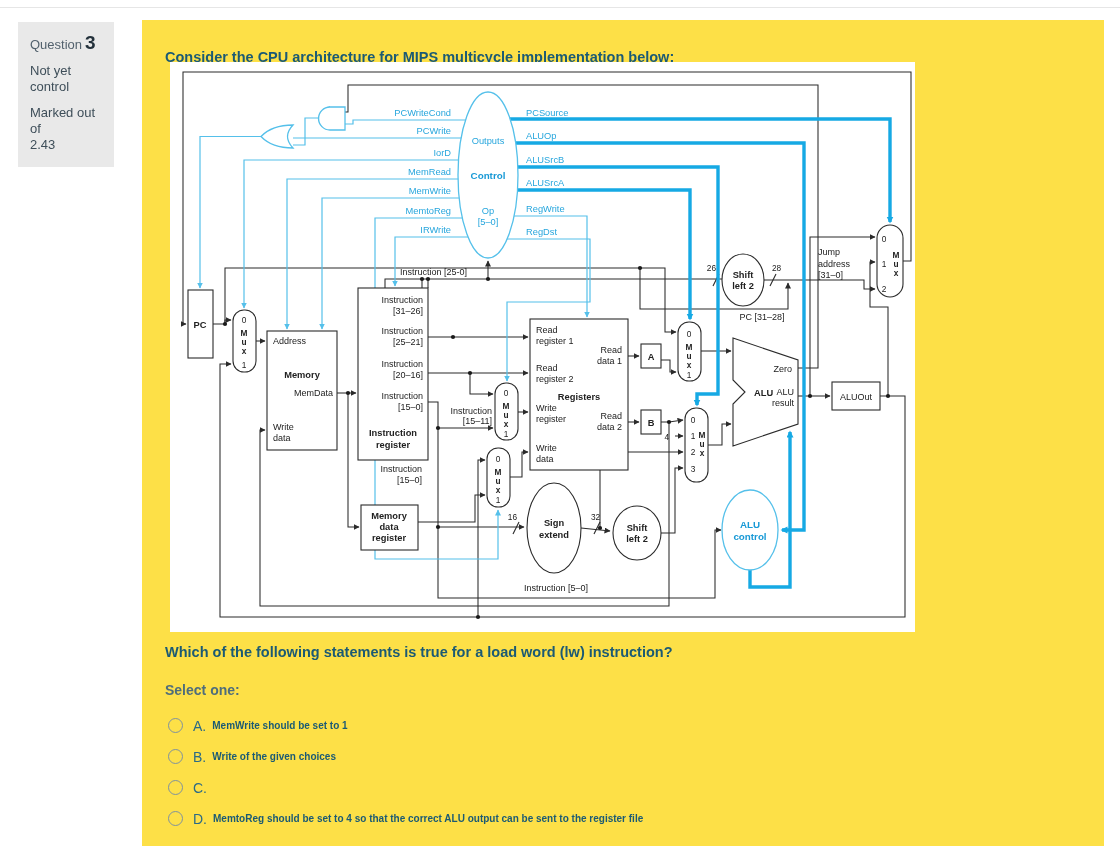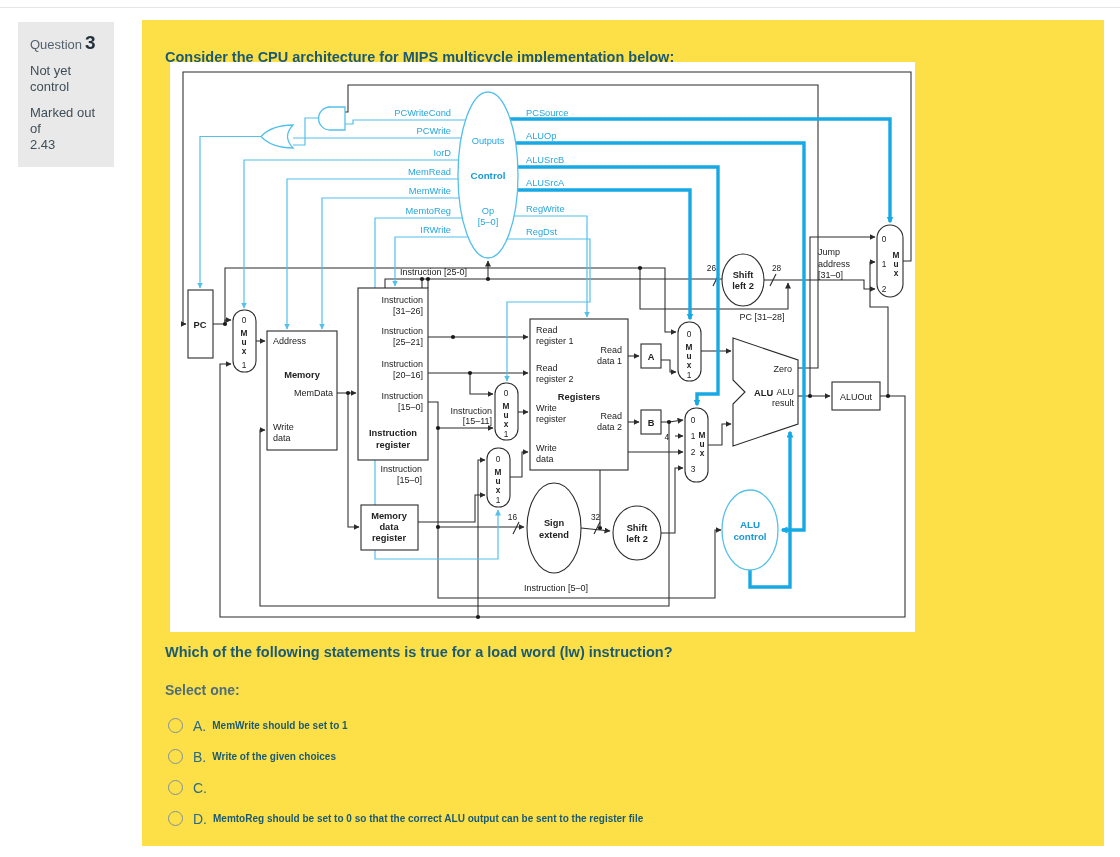--- a/index.html
+++ b/index.html
@@ -331,17 +331,17 @@
         <span class="optletter">B.</span>
         <span class="opttext">Write of the given choices</span>
       </div>
       <div class="opt">
         <span class="radio"></span>
         <span class="optletter">C.</span>
       </div>
       <div class="opt">
         <span class="radio"></span>
         <span class="optletter">D.</span>
-        <span class="opttext">MemtoReg should be set to 0 so that the correct ALU output can be sent to the register file</span>
+        <span class="opttext">MemtoReg should be set to 4 so that the correct ALU output can be sent to the register file</span>
       </div>
     </div>
   </div>
 </div>
 
 </body></html>

